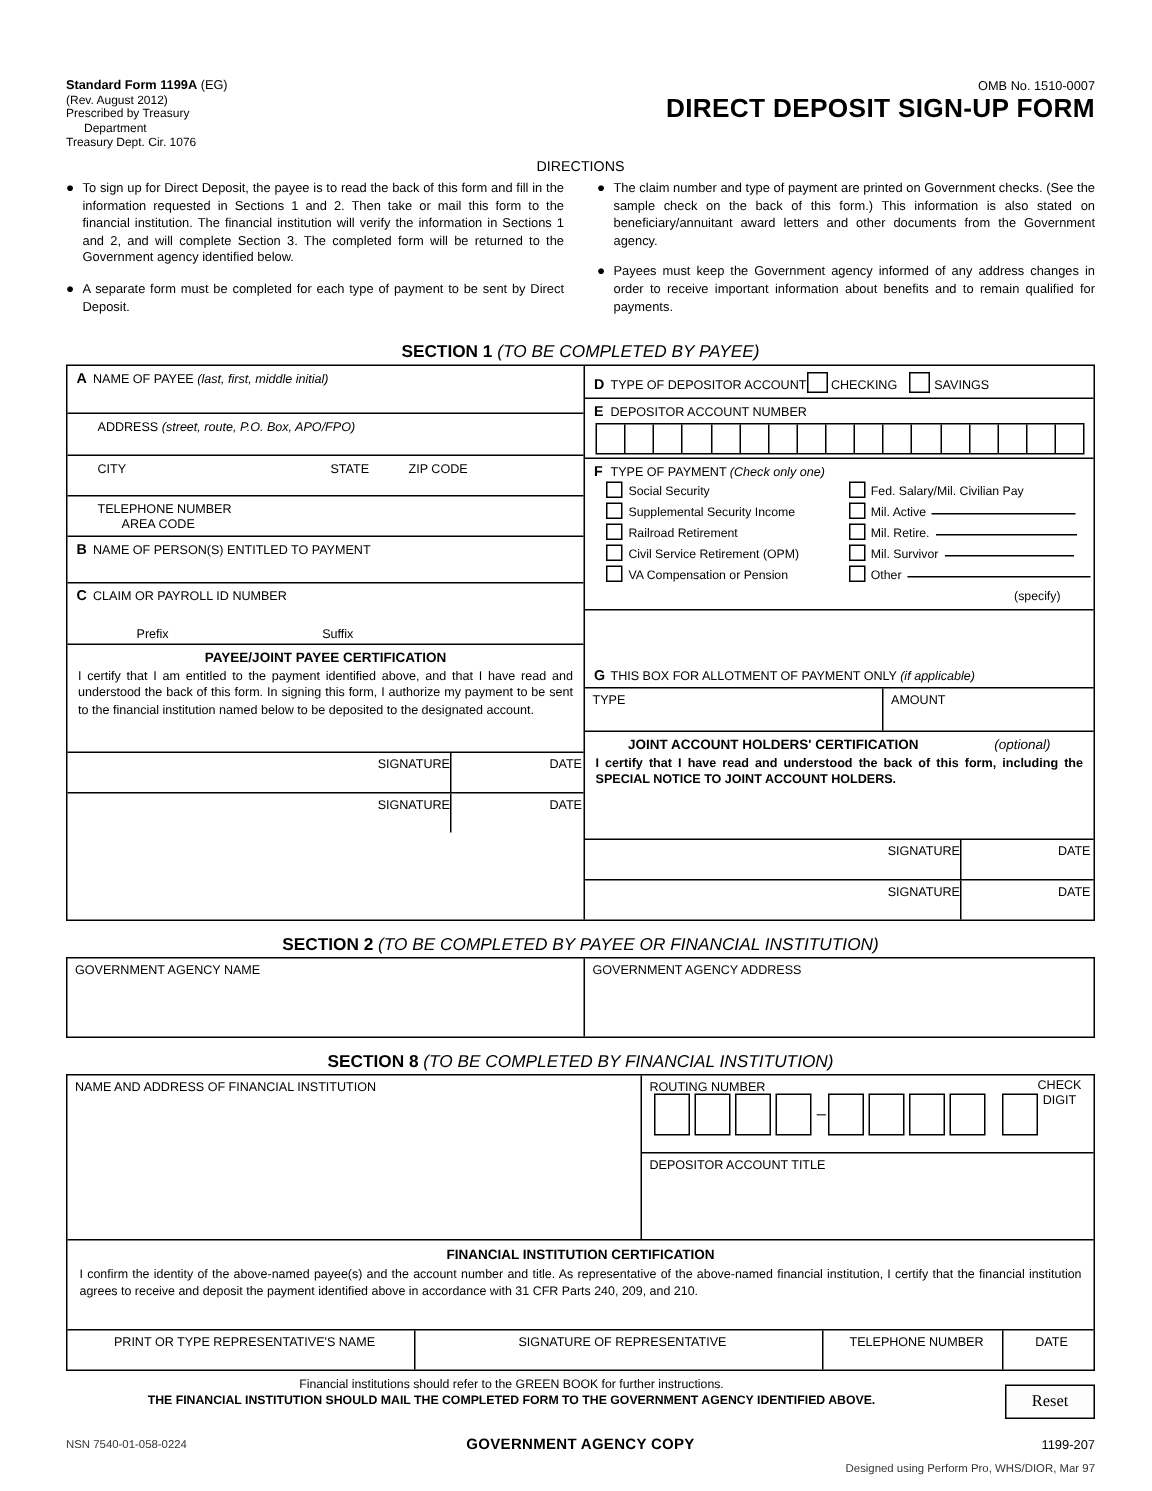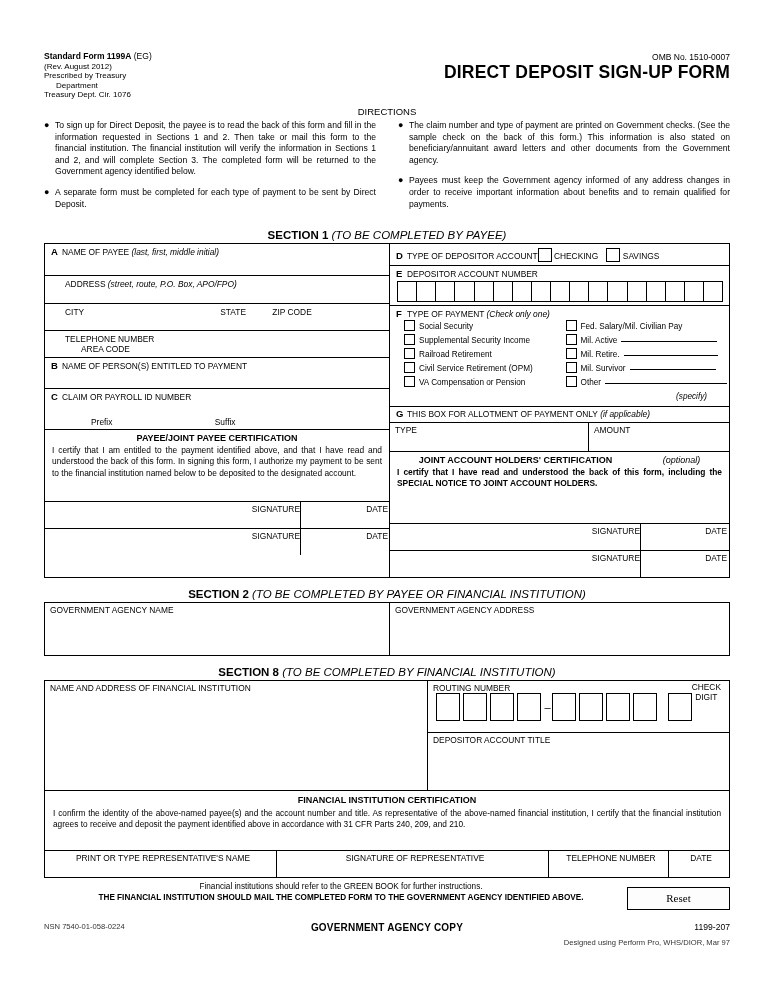--- a/index.html
+++ b/index.html
@@ -173,21 +173,20 @@
     white-space: nowrap;
   }
   .pay-item .chkbox { margin-right: 4px; }
   .uline {
     display: inline-block;
     border-bottom: 1.2px solid #000;
     vertical-align: 1px;
   }
   .specify {
     text-align: right;
-    font-style: italic;
     font-size: 8.2px;
     padding-right: 22px;
     line-height: 9px;
   }
 
   
   .cert-title {
     text-align: center;
     font-weight: bold;
     font-size: 9px;
@@ -271,21 +270,21 @@
     text-align: center;
     font-weight: bold;
     font-size: 8.2px;
     line-height: 11px;
     padding-right: 92px;
   }
   .reset-btn {
     position: absolute;
     right: 0;
     top: 6px;
-    width: 103px;
+    width: 60px;
     height: 23px;
     border: 1.5px solid #000;
     background: #fdfdfd;
     font-family: "Liberation Serif", serif;
     font-size: 11px;
     text-align: center;
     line-height: 21px;
     box-sizing: border-box;
   }
   .foot2 {
@@ -492,21 +491,21 @@
                   <div class="pay-item"><span class="chkbox"></span><span>Fed. Salary/Mil. Civilian Pay</span></div>
                   <div class="pay-item"><span class="chkbox"></span><span>Mil. Active</span><span class="uline" style="width: 96px; margin-left: 4px;"></span></div>
                   <div class="pay-item"><span class="chkbox"></span><span>Mil. Retire.</span><span class="uline" style="width: 94px; margin-left: 4px;"></span></div>
                   <div class="pay-item"><span class="chkbox"></span><span>Mil. Survivor</span><span class="uline" style="width: 86px; margin-left: 4px;"></span></div>
                   <div class="pay-item"><span class="chkbox"></span><span>Other</span><span class="uline" style="width: 122px; margin-left: 4px;"></span></div>
                 </div>
           </div>
           <div class="specify">(specify)</div>
         </div>
 
-        <div class="cell bb" style="height:16px;">
+        <div class="cell bb" style="height:16px;margin-top:36px;">
           <div class="pad lbl" style="padding-top:2px;">
             <span class="ltr">G</span><span>THIS BOX FOR ALLOTMENT OF PAYMENT ONLY</span>
             <span class="itl">(if applicable)</span>
           </div>
         </div>
 
         <div class="row bb" style="height:28px;">
           <div class="cell br" style="width:199px;">
             <div class="sig-name">TYPE</div>
           </div>

